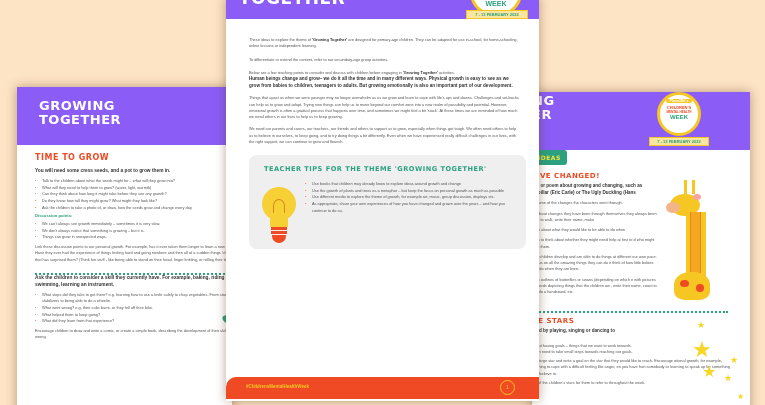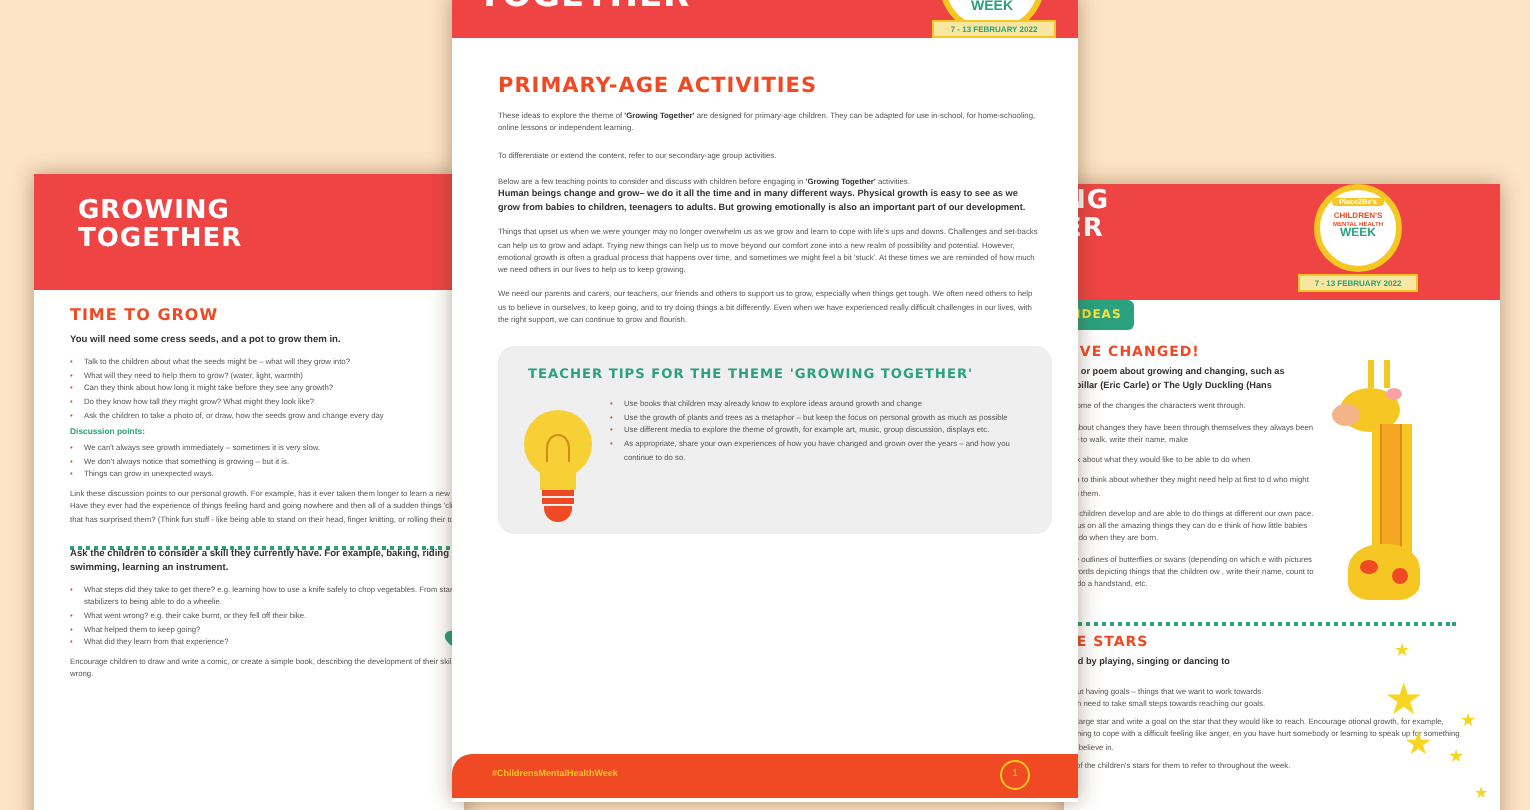--- a/index.html
+++ b/index.html
@@ -1,19 +1,19 @@
 <!DOCTYPE html>
 <html><head>
 <meta charset="utf-8">
 <style>
   *{box-sizing:border-box;margin:0;padding:0}
   html,body{width:765px;height:405px;overflow:hidden}
   body{background:#fde4c4;font-family:"Liberation Sans",sans-serif;position:relative}
   .page{position:absolute;background:#fff;box-shadow:0 0 10px rgba(90,60,30,.45);overflow:hidden}
-  .hdr{background:#ef4444;position:relative}
+  .hdr{background:#8b5cf6;position:relative}
   .display{font-family:"DejaVu Sans",sans-serif;font-weight:bold;letter-spacing:.5px;text-transform:uppercase}
   .t-orange{color:#ef4a23}
   .t-teal{color:#2ba17f}
   .bold-line{font-size:5.6px;font-weight:bold;color:#333;line-height:1.45}
   .small{font-size:3.9px;color:#555;line-height:1.6}
   ul.bul{list-style:none}
   ul.bul li{font-size:3.9px;color:#555;line-height:1.7;position:relative;padding-left:7px}
   ul.bul li::before{content:"•";color:#ef4a23;position:absolute;left:0}
   .dots{border-top:2px dotted #2ba17f}
 
@@ -133,21 +133,20 @@
 <div class="page" id="center">
   <div class="hdr" style="height:22px;border-radius:0 0 0 0">
     <div class="display" style="position:absolute;left:13px;top:-9px;color:#fff;font-size:17px">TOGETHER</div>
     <div class="badge" style="left:244px;top:-28px;width:52px;height:48px;padding-top:28px">
       <div class="t-teal" style="font-size:7px;font-weight:bold;line-height:1">WEEK</div>
     </div>
   </div>
   <div class="badge-ribbon" style="left:240px;top:13px;width:62px;padding:1px">7 - 13 FEBRUARY 2022</div>
 
   <div style="padding:18px 18px 0 23px">
-    <div class="display t-orange" style="font-size:10.5px;margin-bottom:6px">PRIMARY-AGE ACTIVITIES</div>
     <p class="small" style="font-size:3.9px"><span>These ideas to explore the theme of </span><b style="color:#333">'Growing Together'</b><span> are designed for primary-age children. They can be adapted for use in-school, for home-schooling, online lessons or independent learning.</span></p>
     <p class="small" style="margin-top:7px">To differentiate or extend the content, refer to our secondary-age group activities.</p>
     <p class="small" style="margin-top:7px"><span>Below are a few teaching points to consider and discuss with children before engaging in </span><b style="color:#333">'Growing Together'</b><span> activities.</span></p>
     <p class="bold-line" style="font-size:4.6px">Human beings change and grow– we do it all the time and in many different ways. Physical growth is easy to see as we grow from babies to children, teenagers to adults. But growing emotionally is also an important part of our development.</p>
     <p class="small" style="margin-top:6px;font-size:3.9px">Things that upset us when we were younger may no longer overwhelm us as we grow and learn to cope with life's ups and downs. Challenges and set-backs can help us to grow and adapt. Trying new things can help us to move beyond our comfort zone into a new realm of possibility and potential. However, emotional growth is often a gradual process that happens over time, and sometimes we might feel a bit 'stuck'. At these times we are reminded of how much we need others in our lives to help us to keep growing.</p>
     <p class="small" style="margin-top:6px;font-size:3.9px">We need our parents and carers, our teachers, our friends and others to support us to grow, especially when things get tough. We often need others to help us to believe in ourselves, to keep going, and to try doing things a bit differently. Even when we have experienced really difficult challenges in our lives, with the right support, we can continue to grow and flourish.</p>
 
     <div class="tips" style="margin-top:10px;width:277px;height:94px;position:relative">
       <div class="display t-teal" style="position:absolute;left:15px;top:10px;font-size:6.6px">TEACHER TIPS FOR THE THEME 'GROWING TOGETHER'</div>
       <div style="position:absolute;left:13px;top:32px;width:36px;height:58px">

